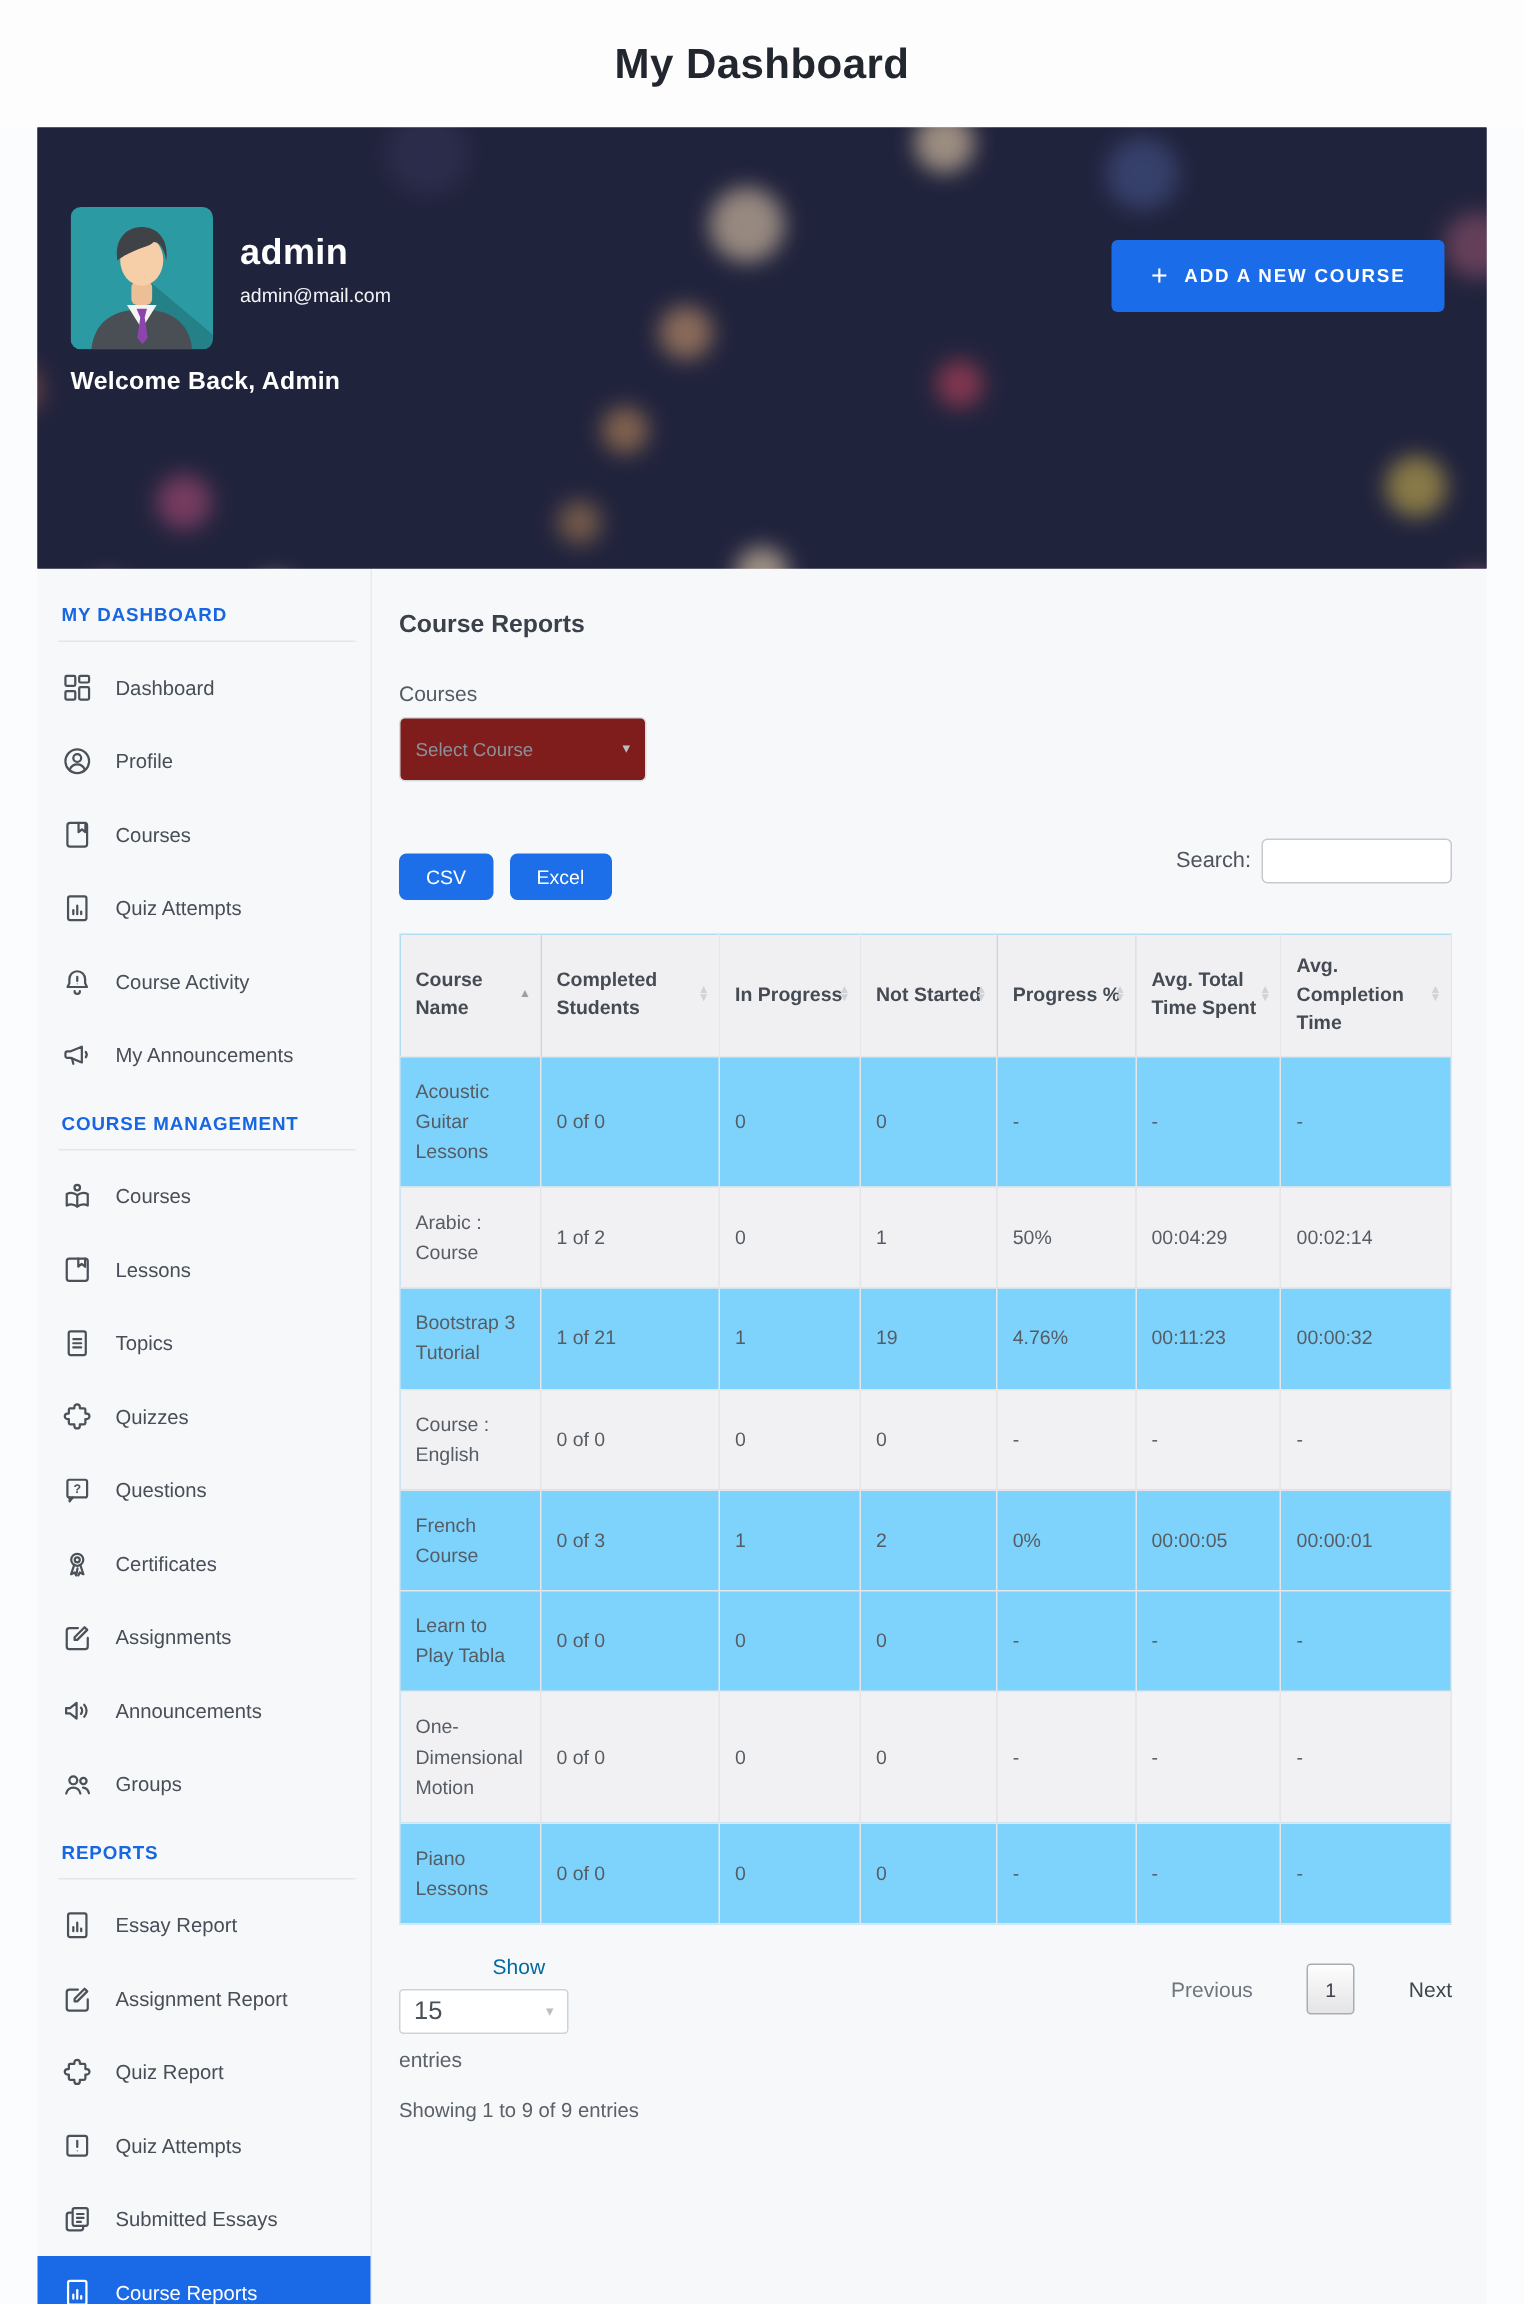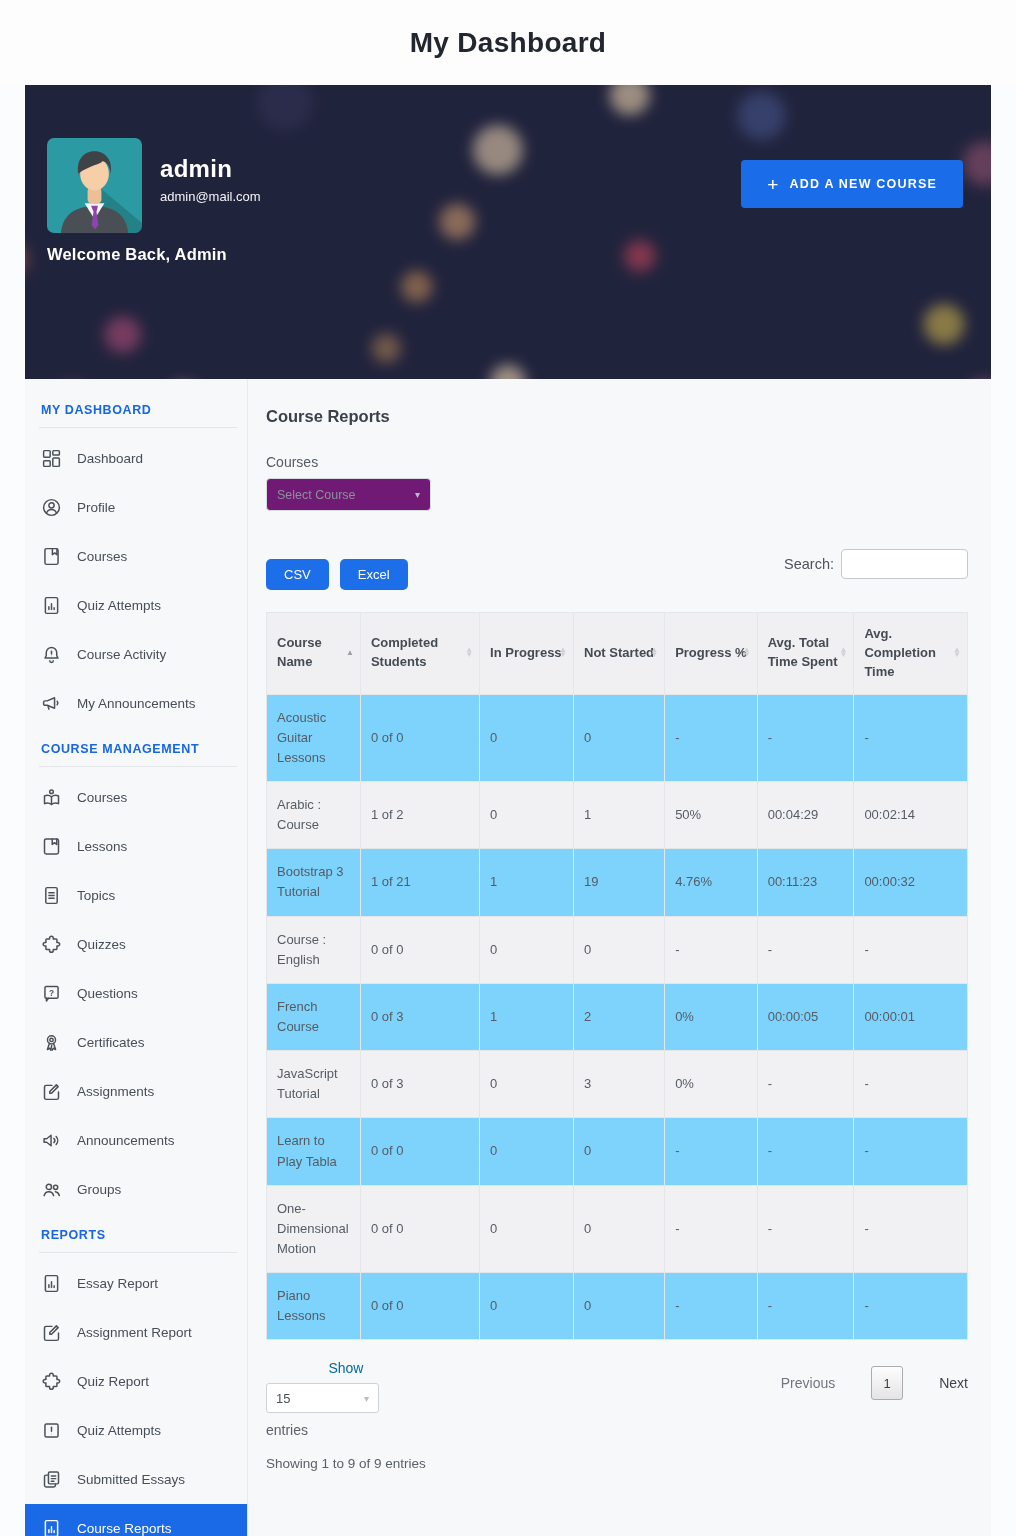--- a/index.html
+++ b/index.html
@@ -75,21 +75,21 @@
   .side-item .icn { width:21px; height:21px; flex:0 0 21px; display:flex; align-items:center; justify-content:center; color:#4a5158; }
   .side-item .icn svg { width:21px; height:21px; }
   .side-item.active { background:#1a69e6; color:#fff; }
   .side-item.active .icn { color:#fff; }
 
   
   .main { flex:1; padding:28px 23px 0 18px; }
   .main-title { font-size:16.5px; font-weight:700; color:#3b414b; }
   .filter-label { font-size:14px; color:#555b64; margin-top:28px; }
   .select-box {
-    margin-top:8px; width:165px; height:33px; background:#701a75;
+    margin-top:8px; width:165px; height:43px; background:#7f1d1d;
     border:1px solid #d8dbdf; border-radius:4px; display:flex; align-items:center;
     justify-content:space-between; padding:0 10px; cursor:pointer;
   }
   .select-box .sel-text { font-size:12.5px; color:#8b9199; }
   .select-box .chev { color:#b9bec5; font-size:10px; }
 
   .actions-row { margin-top:26px; display:flex; align-items:center; }
   .btn-blue {
     height:31px; padding:0 18px; background:#1c6fe8; color:#fff; border:none;
     border-radius:5px; font-family:inherit; font-size:13px; cursor:pointer; margin-right:11px;margin-top:22px;
@@ -115,21 +115,21 @@
   th.c1{width:13.4%} th.c2{width:17%} th.c3{width:13.4%} th.c4{width:13%} th.c5{width:13.2%} th.c6{width:13.8%} th.c7{width:16.2%}
 
   
   .table-footer { display:flex; align-items:flex-start; justify-content:space-between; margin-top:20px; }
   .show-label { font-size:14px; color:#0369a1;text-align:center; }
   .show-select {
     margin-top:7px; width:113px; height:30px; background:#fff; border:1px solid #cfd3d7;
     border-radius:3px; display:flex; align-items:center; justify-content:space-between;
     padding:0 9px; cursor:pointer;
   }
-  .show-select .sel-text { font-size:13px; color:#4a5158; }
+  .show-select .sel-text { font-size:17px; color:#4a5158; }
   .show-select .chev { color:#b9bec5; font-size:10px; }
   .entries-label { font-size:14px; color:#5a6169; margin-top:9px; }
   .showing-info { font-size:13.5px; color:#5a6169; margin-top:18px; }
   .pagination { display:flex; align-items:center; gap:36px; padding-top:6px; }
   .page-prev { font-size:14px; color:#70767e; cursor:pointer; }
   .page-next { font-size:14px; color:#3f454d; cursor:pointer; }
   .page-num {
     width:32px; height:34px; border:1px solid #a9adb2; border-radius:3px;
     background:linear-gradient(#fdfdfd,#e4e4e6); color:#3c4148; font-size:13px;
     display:flex; align-items:center; justify-content:center; cursor:pointer;
@@ -471,29 +471,20 @@
             </tr>
             <tr class="odd">
               <td>French Course</td>
               <td>0 of 3</td>
               <td>1</td>
               <td>2</td>
               <td>0%</td>
               <td>00:00:05</td>
               <td>00:00:01</td>
             </tr>
-            <tr class="even">
-              <td>JavaScript Tutorial</td>
-              <td>0 of 3</td>
-              <td>0</td>
-              <td>3</td>
-              <td>0%</td>
-              <td>-</td>
-              <td>-</td>
-            </tr>
             <tr class="odd">
               <td>Learn to Play Tabla</td>
               <td>0 of 0</td>
               <td>0</td>
               <td>0</td>
               <td>-</td>
               <td>-</td>
               <td>-</td>
             </tr>
             <tr class="even">

